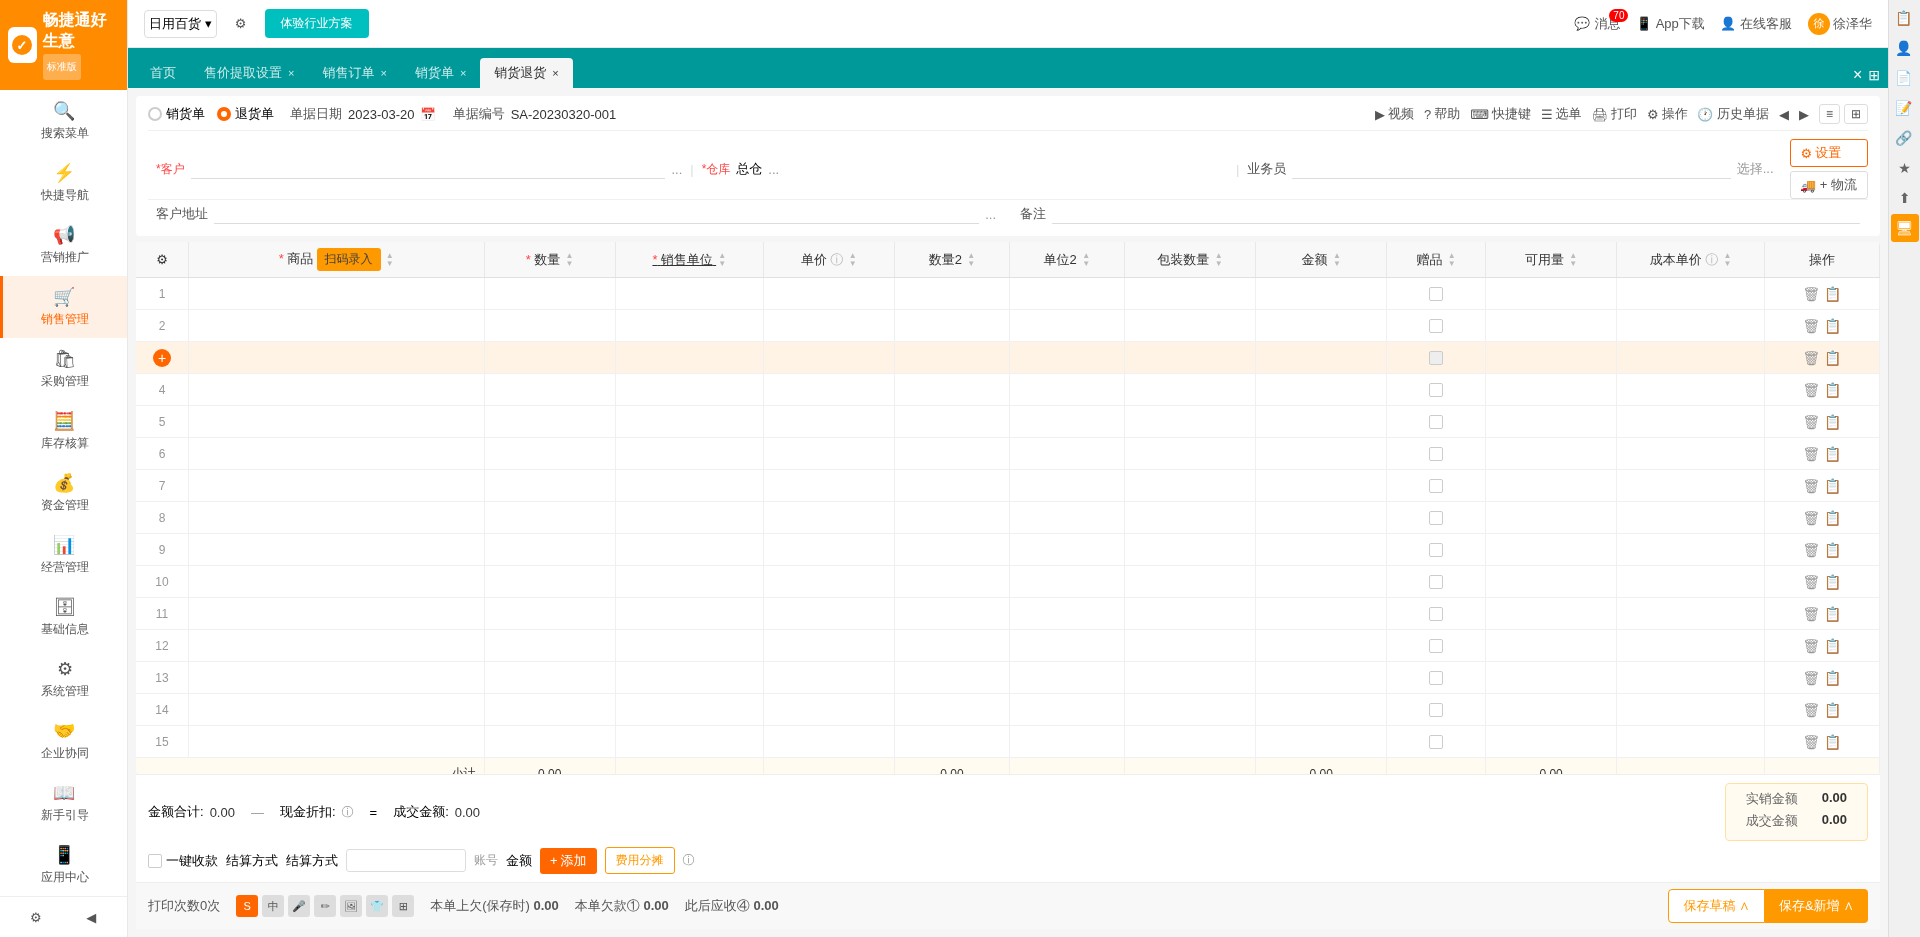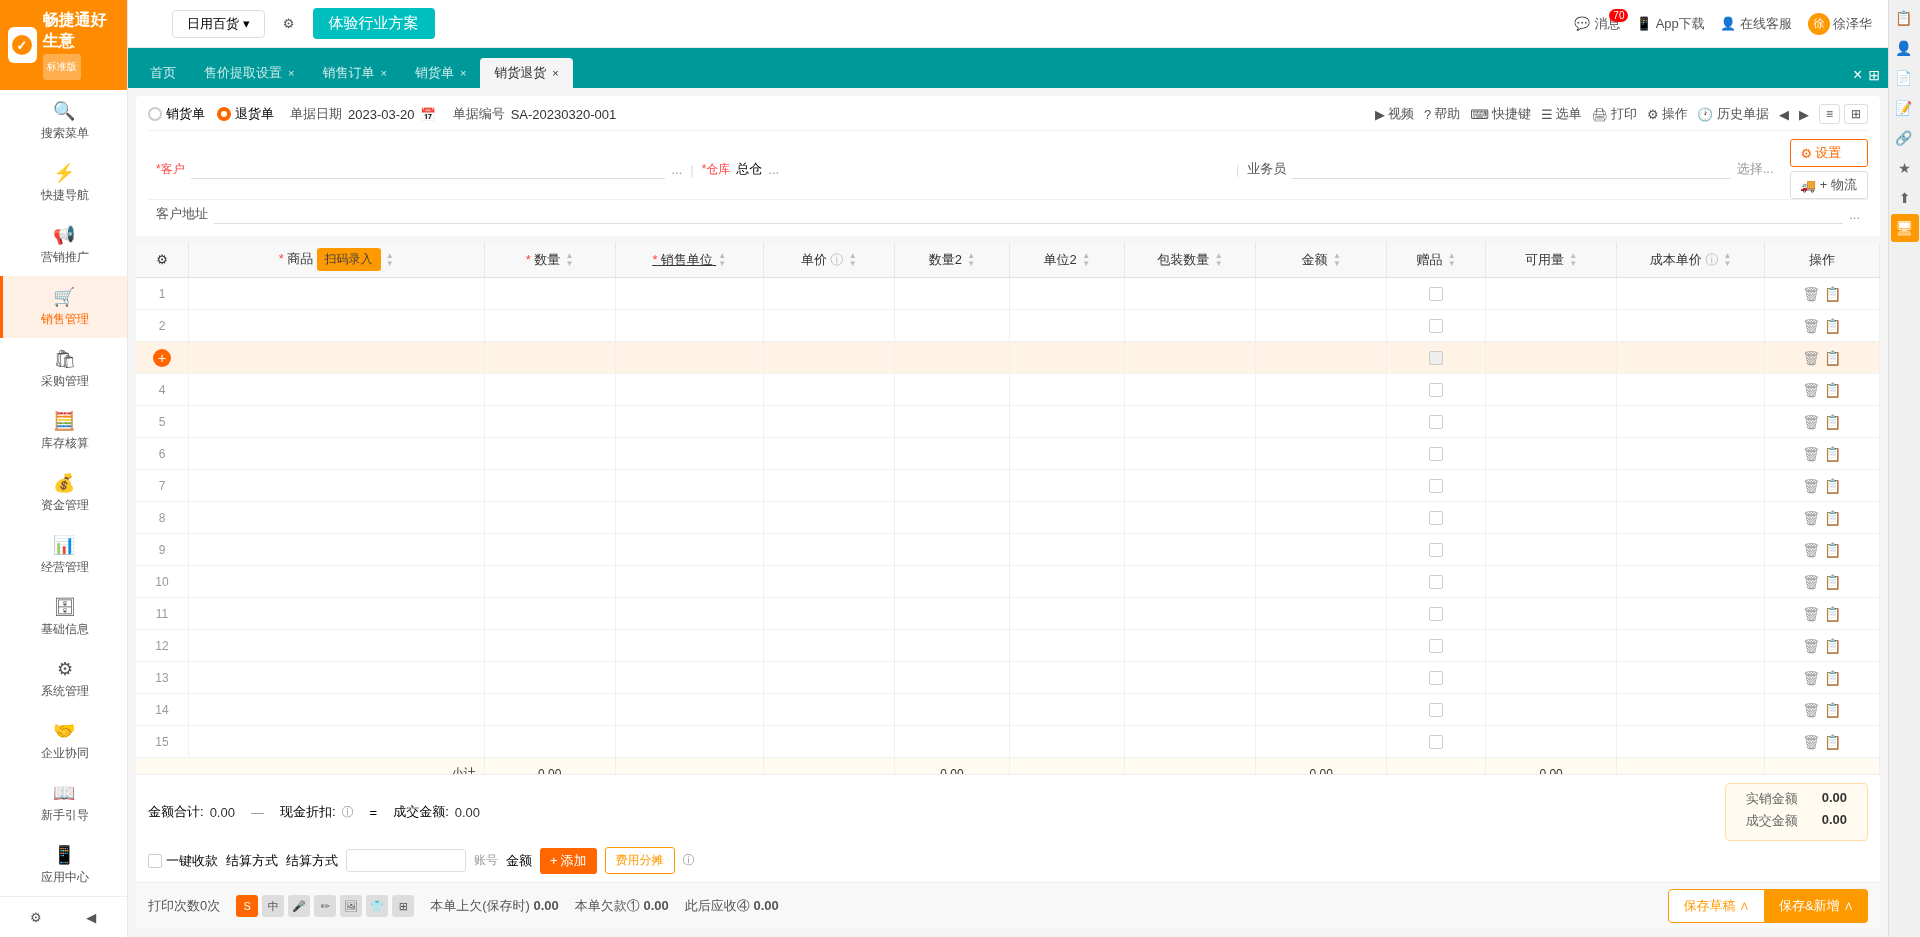--- a/index.html
+++ b/index.html
@@ -16,22 +16,22 @@
     .sidebar-item-icon { font-size: 18px; margin-bottom: 3px; }
     .sidebar-item-label { font-size: 12px; text-align: center; }
     .sidebar-bottom { display: flex; align-items: center; justify-content: space-around; padding: 8px; border-top: 1px solid #eee; }
 
     
     .main { flex: 1; display: flex; flex-direction: column; overflow: hidden; }
 
     
     .topbar { height: 48px; background: #fff; display: flex; align-items: center; justify-content: space-between; padding: 0 16px; border-bottom: 1px solid #e8e8e8; flex-shrink: 0; }
     .topbar-left { display: flex; align-items: center; gap: 12px; }
-    .topbar-select { border: 1px solid #ddd; border-radius: 4px; padding: 4px 14px; font-size: 13px; background: white; display: flex; align-items: center; gap: 4px; cursor: pointer; margin-left: 28px; }
-    .topbar-btn-primary { background: #00bfbf; color: white; border: none; border-radius: 4px; padding: 6px 16px; cursor: pointer; font-size: 15px; }
+    .topbar-select { border: 1px solid #ddd; border-radius: 4px; padding: 4px 4px; font-size: 13px; background: white; display: flex; align-items: center; gap: 4px; cursor: pointer; }
+    .topbar-btn-primary { background: #00bfbf; color: white; border: none; border-radius: 4px; padding: 6px 16px; cursor: pointer; font-size: 12px; }
     .topbar-right { display: flex; align-items: center; gap: 16px; color: #555; font-size: 13px; }
     .topbar-msg { position: relative; cursor: pointer; }
     .topbar-badge { position: absolute; top: -6px; right: -8px; background: #f00; color: white; border-radius: 8px; font-size: 10px; padding: 1px 4px; }
 
     
     .tabbar { height: 40px; background: #009999; display: flex; align-items: flex-end; padding: 0 8px; flex-shrink: 0; }
     .tab { padding: 6px 14px; cursor: pointer; color: rgba(255,255,255,0.8); border-radius: 4px 4px 0 0; font-size: 13px; display: flex; align-items: center; gap: 4px; }
     .tab.active { background: #f5f5f5; color: #333; }
     .tab-close { font-size: 11px; color: inherit; margin-left: 2px; }
 
@@ -360,20 +360,24 @@
             <span>+ 物流</span>
           </button>
         </div>
       </div>
 
       <div class="addr-row">
         <div class="addr-field">
           <span class="addr-label">客户地址</span>
           <input class="field-input" type="text" style="">
           <span class="field-dots">...</span>
+        </div>
+        <div class="addr-field">
+          <span class="addr-label">备注</span>
+          <input class="field-input" type="text" style="">
         </div>
       </div>
     </div>
 
     <div class="table-area">
       <div class="table-scroll">
         <table>
           <thead>
             <tr>
               <th style="width:32px;">

